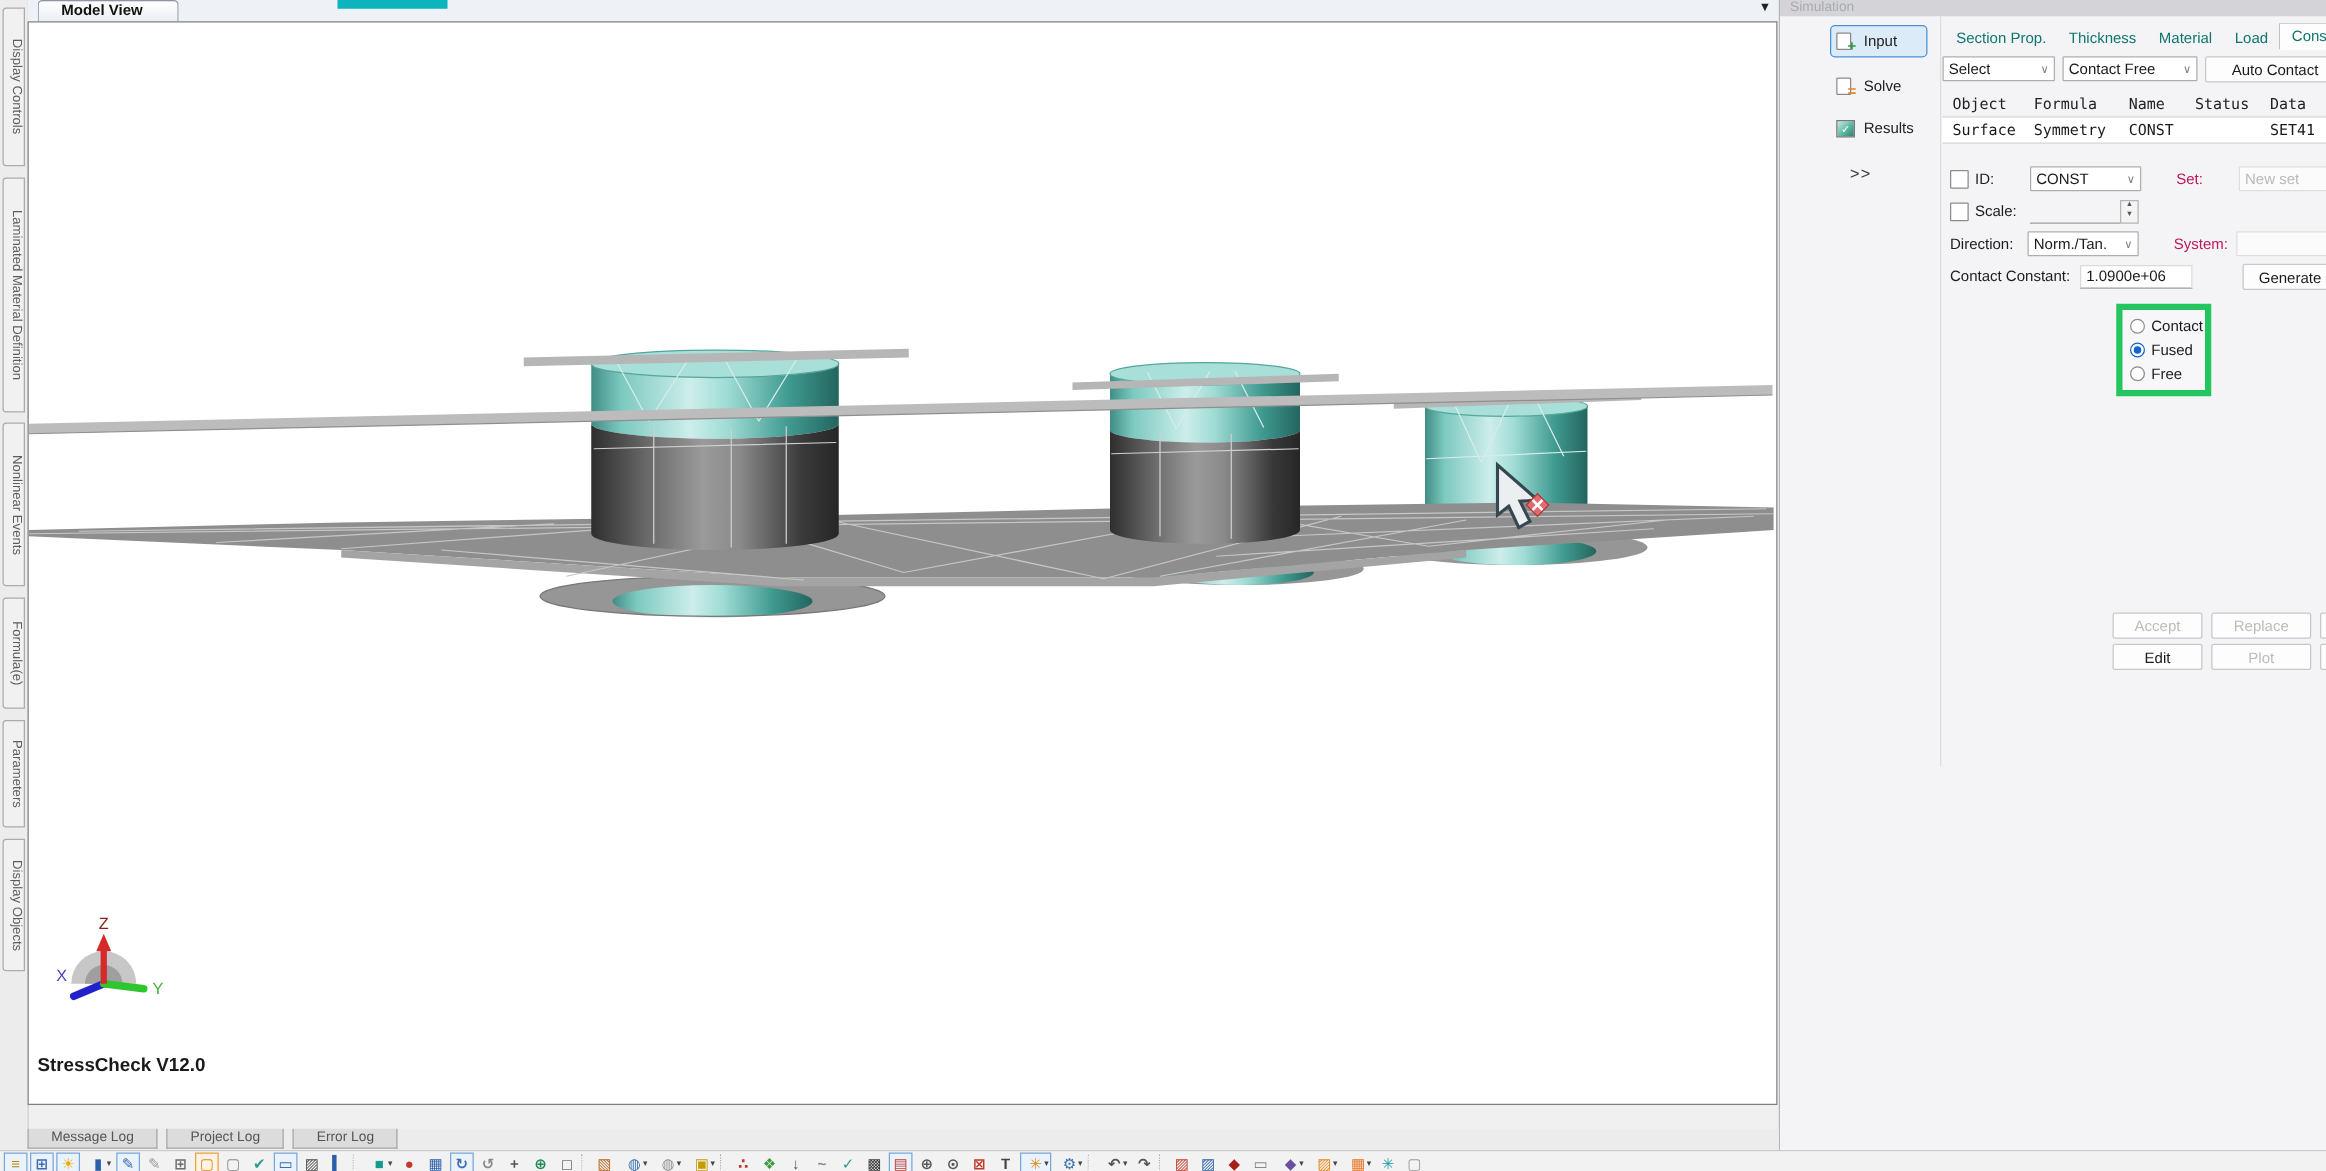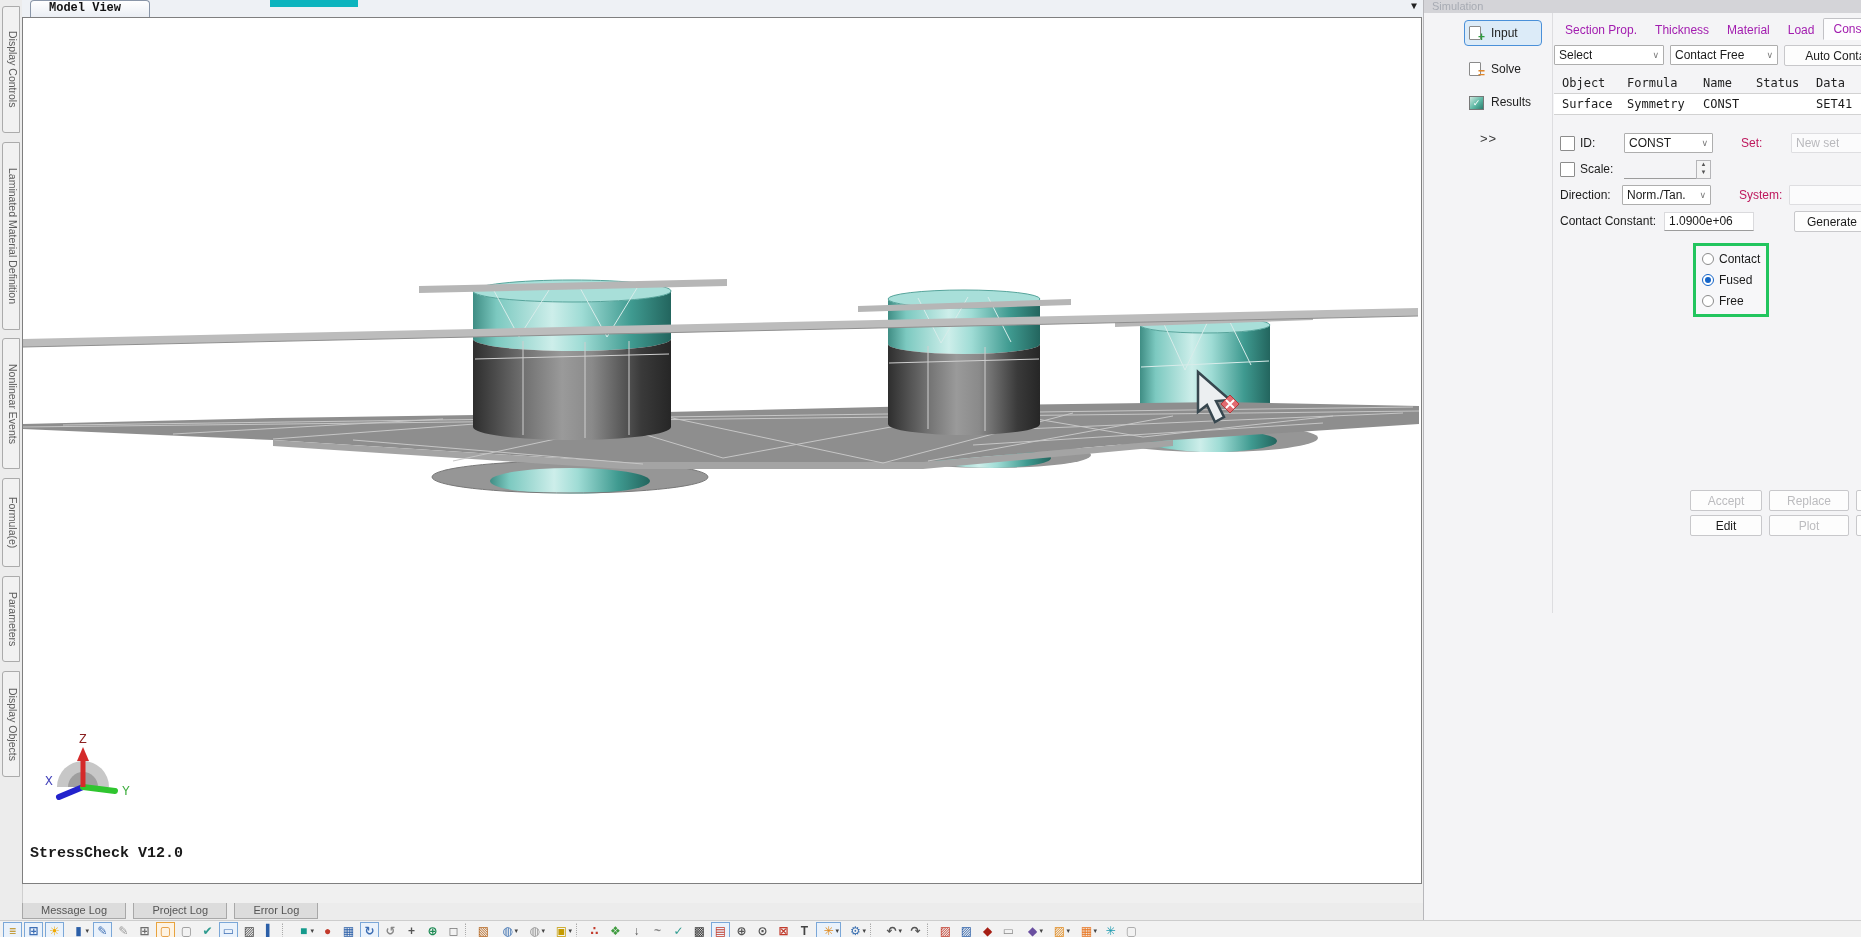--- a/index.html
+++ b/index.html
@@ -6,21 +6,21 @@
   #app{position:relative;width:1861px;height:937px;overflow:hidden;background:#f0f0f0;
        font-family:"Liberation Sans","DejaVu Sans",sans-serif;font-size:12px;color:#1a1a1a;}
 
   
   #left-strip{position:absolute;left:0;top:0;width:22px;height:920px;background:#ececec;border-right:1px solid #cfcfcf;}
   .vtab{position:absolute;left:2px;width:18px;background:#f1f1f1;border:1px solid #ababab;border-radius:3px 0 0 3px;
         writing-mode:vertical-rl;font-size:10.5px;color:#5d5d5d;text-align:center;overflow:hidden;
         padding:4px 0;box-sizing:border-box;white-space:nowrap;}
 
   
-  #modelview{position:absolute;left:22px;top:0;width:1401px;height:884px;font-family:Liberation Mono, monospace;}
+  #modelview{position:absolute;left:22px;top:0;width:1401px;height:884px;}
   .mv-tabbar{position:relative;height:17px;background:#eef1f5;}
   .mv-tab{position:absolute;left:8px;top:0;height:17px;padding:0 28px 0 18px;
           background:linear-gradient(#ffffff,#e9edf3);border:1px solid #8a96a8;border-bottom:none;
           border-radius:4px 4px 0 0;font-weight:bold;font-size:12px;line-height:15px;color:#111;}
   .teal-strip{position:absolute;left:248px;top:0;width:88px;height:7px;background:#0cb4be;}
   .mv-caret{position:absolute;right:6px;top:1px;font-size:10px;color:#222;line-height:12px;}
   .canvas{position:absolute;left:0;top:17px;width:1398px;height:865px;background:#ffffff;border:1px solid #7f7f7f;overflow:hidden;}
   .canvas svg{display:block;}
 
   
@@ -32,21 +32,21 @@
   .nav-btn.active{background:#dcebf8;border-color:#4a90d9;}
   .nicon{position:relative;width:15px;height:15px;flex:none;}
   .npage{position:absolute;left:0;top:0;width:10px;height:12px;border:1px solid #8a8a8a;border-radius:1px;background:#fff;}
   .nglyph{position:absolute;right:-1px;bottom:-2px;font-weight:bold;font-size:12px;line-height:12px;}
   .nres{position:absolute;left:0;top:1px;width:13px;height:12px;border:1px solid #777;
         background:linear-gradient(135deg,#cfe9e0 0%,#5cb8a4 55%,#2e7d6e 100%);color:#fff;font-size:9px;line-height:12px;text-align:center;}
   .nav-more{position:absolute;left:56px;top:118px;color:#3a3a3a;font-size:13px;letter-spacing:1px;}
 
   .sim-content{position:absolute;left:130px;top:13px;right:0;bottom:0;}
   .sim-tabs{position:absolute;left:2px;top:5px;height:22px;display:flex;align-items:flex-end;white-space:nowrap;}
-  .stab{padding:3px 9px;font-size:12px;color:#a21caf;}
+  .stab{padding:3px 9px;font-size:12px;color:#0f766e;}
   .stab.active{background:#fdfdfe;border:1px solid #c2c2c6;border-bottom:1px solid #fdfdfe;border-radius:2px 2px 0 0;}
 
   .sel-row{position:absolute;left:0;top:32px;height:22px;display:flex;gap:6px;}
   .select{display:flex;align-items:center;justify-content:space-between;background:#fff;border:1px solid #aeaeae;
           height:20px;padding:0 4px;box-sizing:border-box;border-radius:1px;}
   .select .val{overflow:hidden;white-space:nowrap;}
   .select .chev{color:#7a7a7a;font-size:9px;margin-left:3px;}
   .select.disabled{background:#fbfbfc;border-color:#dedee1;color:#b9b9bd;}
 
   .rec-table{position:absolute;left:0;top:60px;width:450px;font-family:"DejaVu Sans Mono","Liberation Mono",monospace;font-size:12px;}
@@ -59,21 +59,21 @@
   .fl.dis, .dis{color:#be185d;}
   .cb{width:13px;height:13px;border:1px solid #8c8c8c;background:#fff;margin-right:5px;flex:none;border-radius:1px;}
   .input{background:#fff;border:1px solid #c6c6c9;height:19px;box-sizing:border-box;padding:0 4px;line-height:17px;}
   .input.underline{border:none;border-bottom:1px solid #9c9c9c;background:transparent;}
   .spin{display:inline-flex;flex-direction:column;width:15px;height:19px;border:1px solid #b5b5b8;background:#f4f4f4;box-sizing:border-box;}
   .spin i{flex:1;font-style:normal;font-size:6px;line-height:7px;text-align:center;color:#555;}
   .btn{background:#fdfdfd;border:1px solid #c8c8cb;border-radius:2px;height:21px;line-height:19px;text-align:center;
        font-size:12px;color:#1c1c1c;box-sizing:border-box;}
   .btn.disabled{color:#bcbcbf;}
 
-  .radio-box{position:absolute;left:139px;top:230px;width:76px;height:74px;border:3px solid #22c55e;background:#f7f7f9;
+  .radio-box{position:absolute;left:139px;top:230px;width:76px;height:74px;border:5px solid #22c55e;background:#f7f7f9;
              display:flex;flex-direction:column;justify-content:space-around;padding:3px 6px;box-sizing:border-box;}
   .radio{display:flex;align-items:center;gap:5px;}
   .rdot{width:12px;height:12px;border:1px solid #8c8c8c;border-radius:50%;background:#fff;box-sizing:border-box;position:relative;flex:none;}
   .radio.checked .rdot{border-color:#1464c8;}
   .radio.checked .rdot::after{content:"";position:absolute;left:2px;top:2px;width:6px;height:6px;border-radius:50%;background:#1464c8;}
 
   .actions{position:absolute;left:136px;top:477px;}
   .arow{display:grid;grid-template-columns:72px 80px 78px 80px;gap:7px;margin-bottom:4px;}
 
   
@@ -251,21 +251,21 @@
       <div class="sim-tabs">
         <span class="stab">Section Prop.</span>
         <span class="stab">Thickness</span>
         <span class="stab">Material</span>
         <span class="stab">Load</span>
         <span class="stab active">Constraint</span>
 
       </div>
 
       <div class="sel-row">
-        <div class="select" style="width:110px;">
+        <div class="select" style="width:90px;">
           <span class="val">Select</span>
             <span class="chev">∨</span>
         </div>
         <div class="select" style="width:108px;">
           <span class="val">Contact Free</span>
             <span class="chev">∨</span>
         </div>
         <button class="btn" style="width:112px;">Auto Contact</button>
       </div>
 

